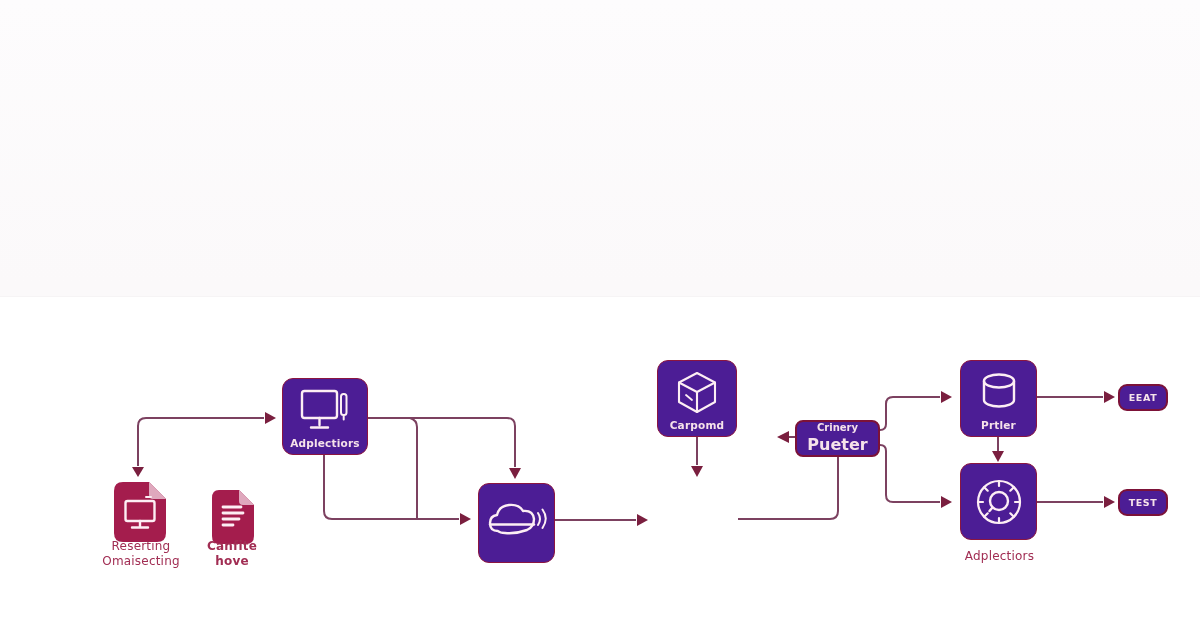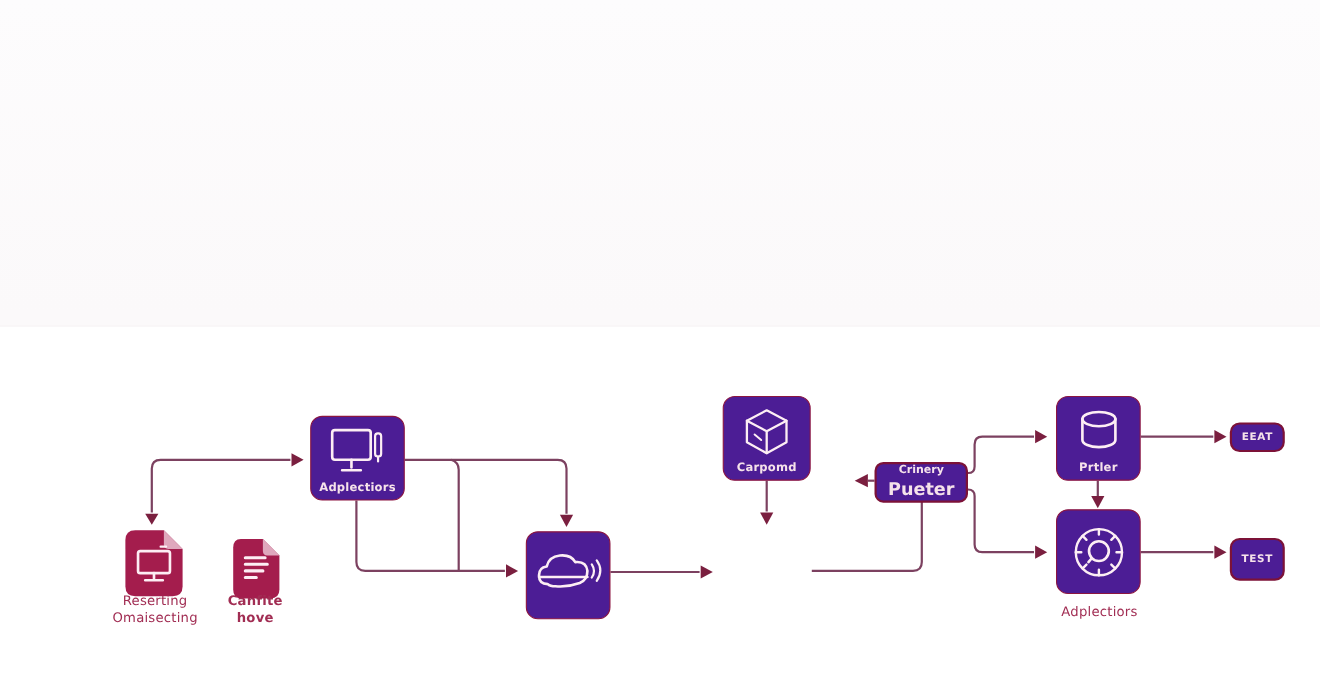--- a/index.html
+++ b/index.html
@@ -189,17 +189,17 @@
     </span>
   </div>
   <div class="caption" style="left:942px;top:549px;width:115px;">
     <span>Adplectiors</span>
   </div>
 
   <div class="pill" style="left:1118px;top:384px;width:50px;height:27px;">
     <span class="pill-text" style="font-size:9.5px;letter-spacing:.6px;">EEAT</span>
   </div>
 
-  <div class="pill" style="left:1118px;top:489px;width:50px;height:39px;">
+  <div class="pill" style="left:1118px;top:489px;width:50px;height:27px;">
     <span class="pill-text" style="font-size:9.5px;letter-spacing:.6px;">TEST</span>
   </div>
 
 </div>
 
 </body></html>

